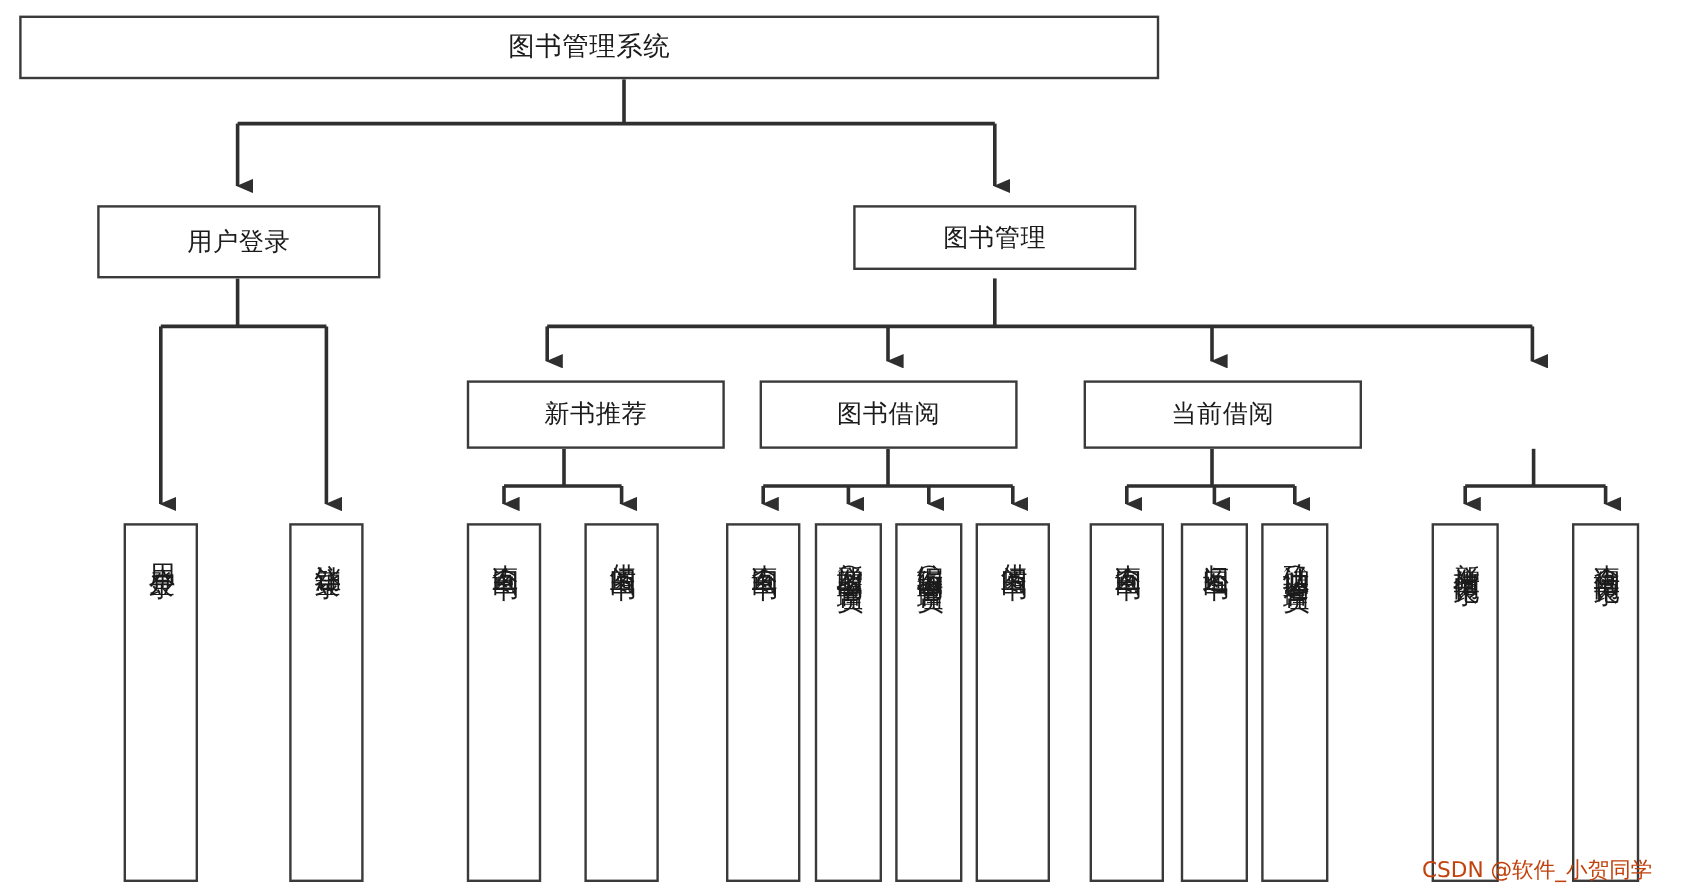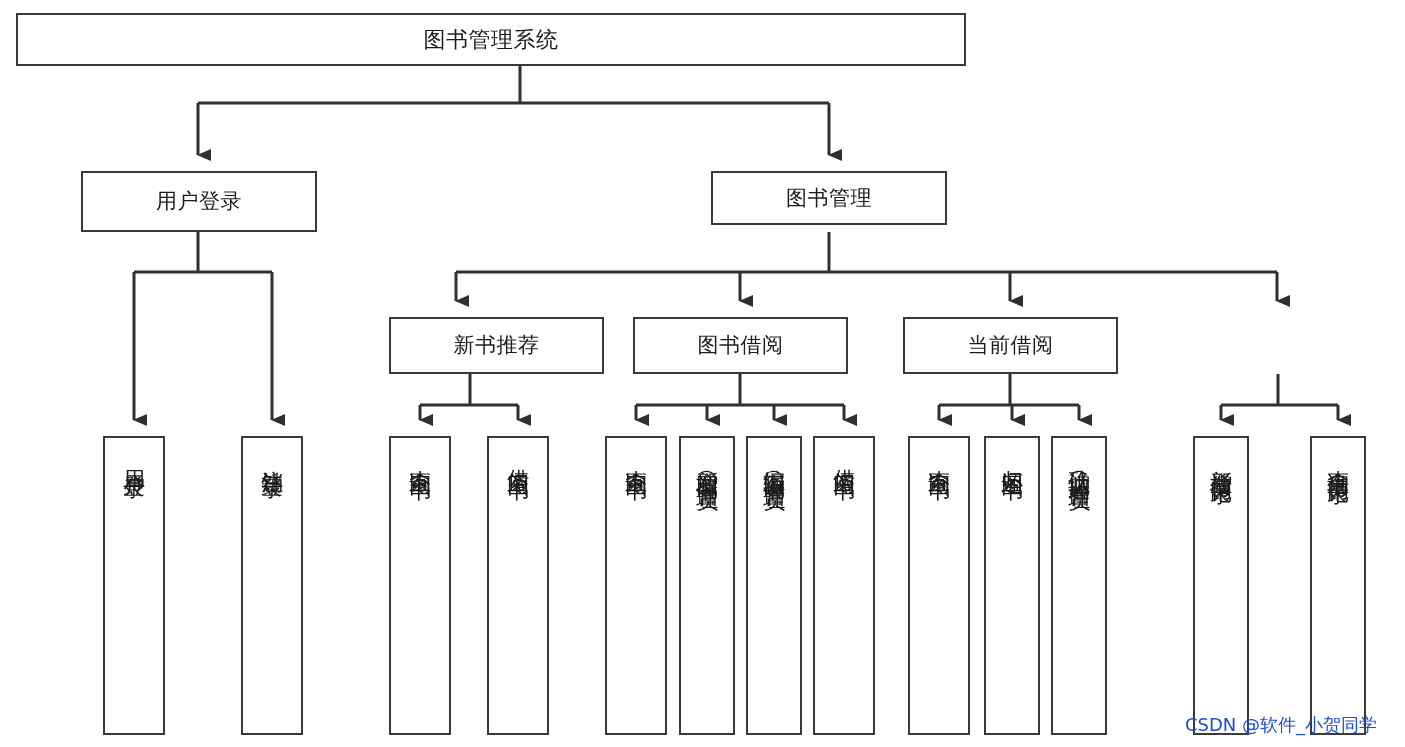--- a/index.html
+++ b/index.html
@@ -60,21 +60,21 @@
     font-size: 22px;
     line-height: 1.02;
     letter-spacing: 3px;
     white-space: nowrap;
   }
   .watermark {
     position: absolute;
     left: 1185px;
     top: 713px;
     font-size: 18px;
-    color: #1d4ed8;
+    color: #c2410c;
     white-space: nowrap;
     z-index: 3;
     font-family: "DejaVu Sans", "Liberation Sans", sans-serif;
   }
 </style>
 </head>
 <body>
 
 <div id="canvas">
 
@@ -144,21 +144,21 @@
   </div>
 
   <div class="node h-node" style="left:363px; top:317px; width:215px; height:57px;margin-left:26px;">
     <span class="lbl">新书推荐</span>
   </div>
 
   <div class="node h-node" style="left:633px; top:317px; width:215px; height:57px;">
     <span class="lbl">图书借阅</span>
   </div>
 
-  <div class="node h-node" style="left:903px; top:317px; width:215px; height:57px;">
+  <div class="node h-node" style="left:903px; top:317px; width:232px; height:57px;">
     <span class="lbl">当前借阅</span>
   </div>
 
 
   <div class="node v-node" style="left:103px; top:436px; width:62px; height:299px;">
     <span class="lbl">用户登录</span>
   </div>
 
   <div class="node v-node" style="left:241px; top:436px; width:62px; height:299px;">
     <span class="lbl">注销登录</span>

